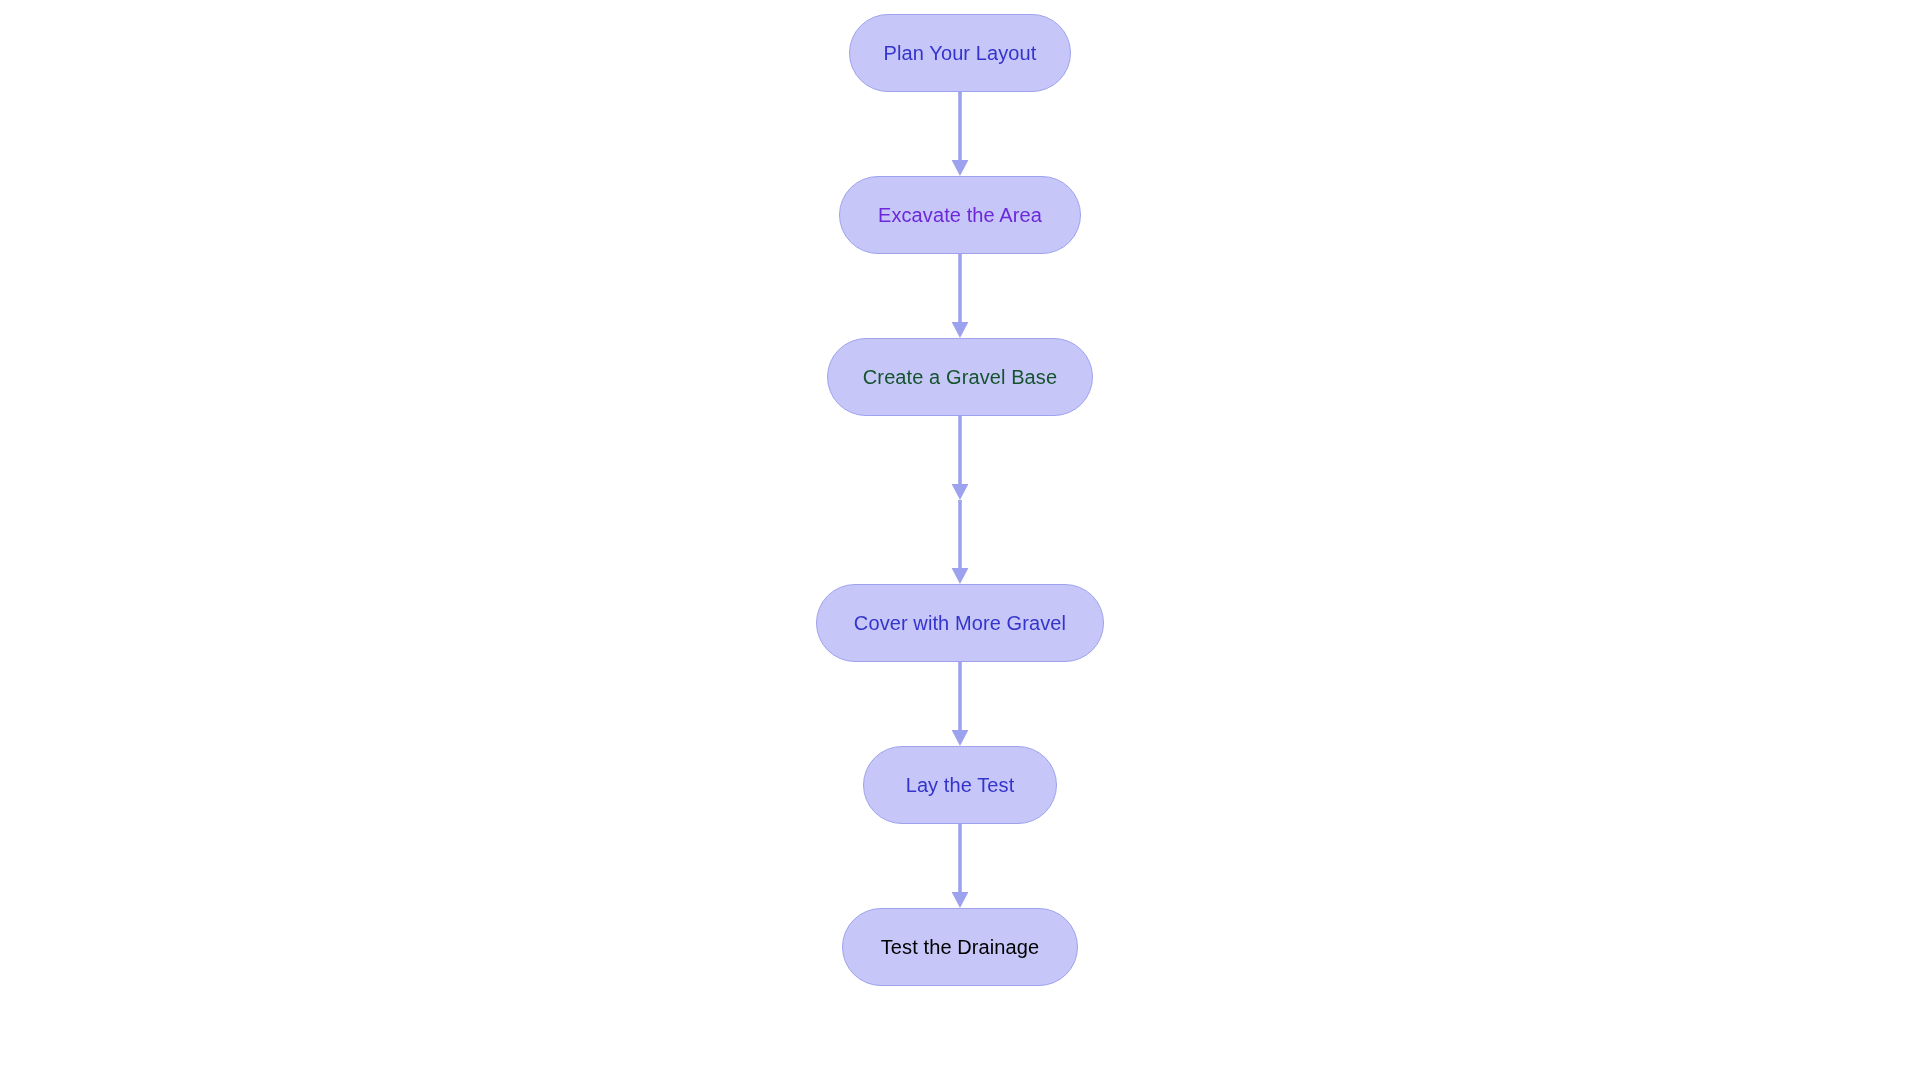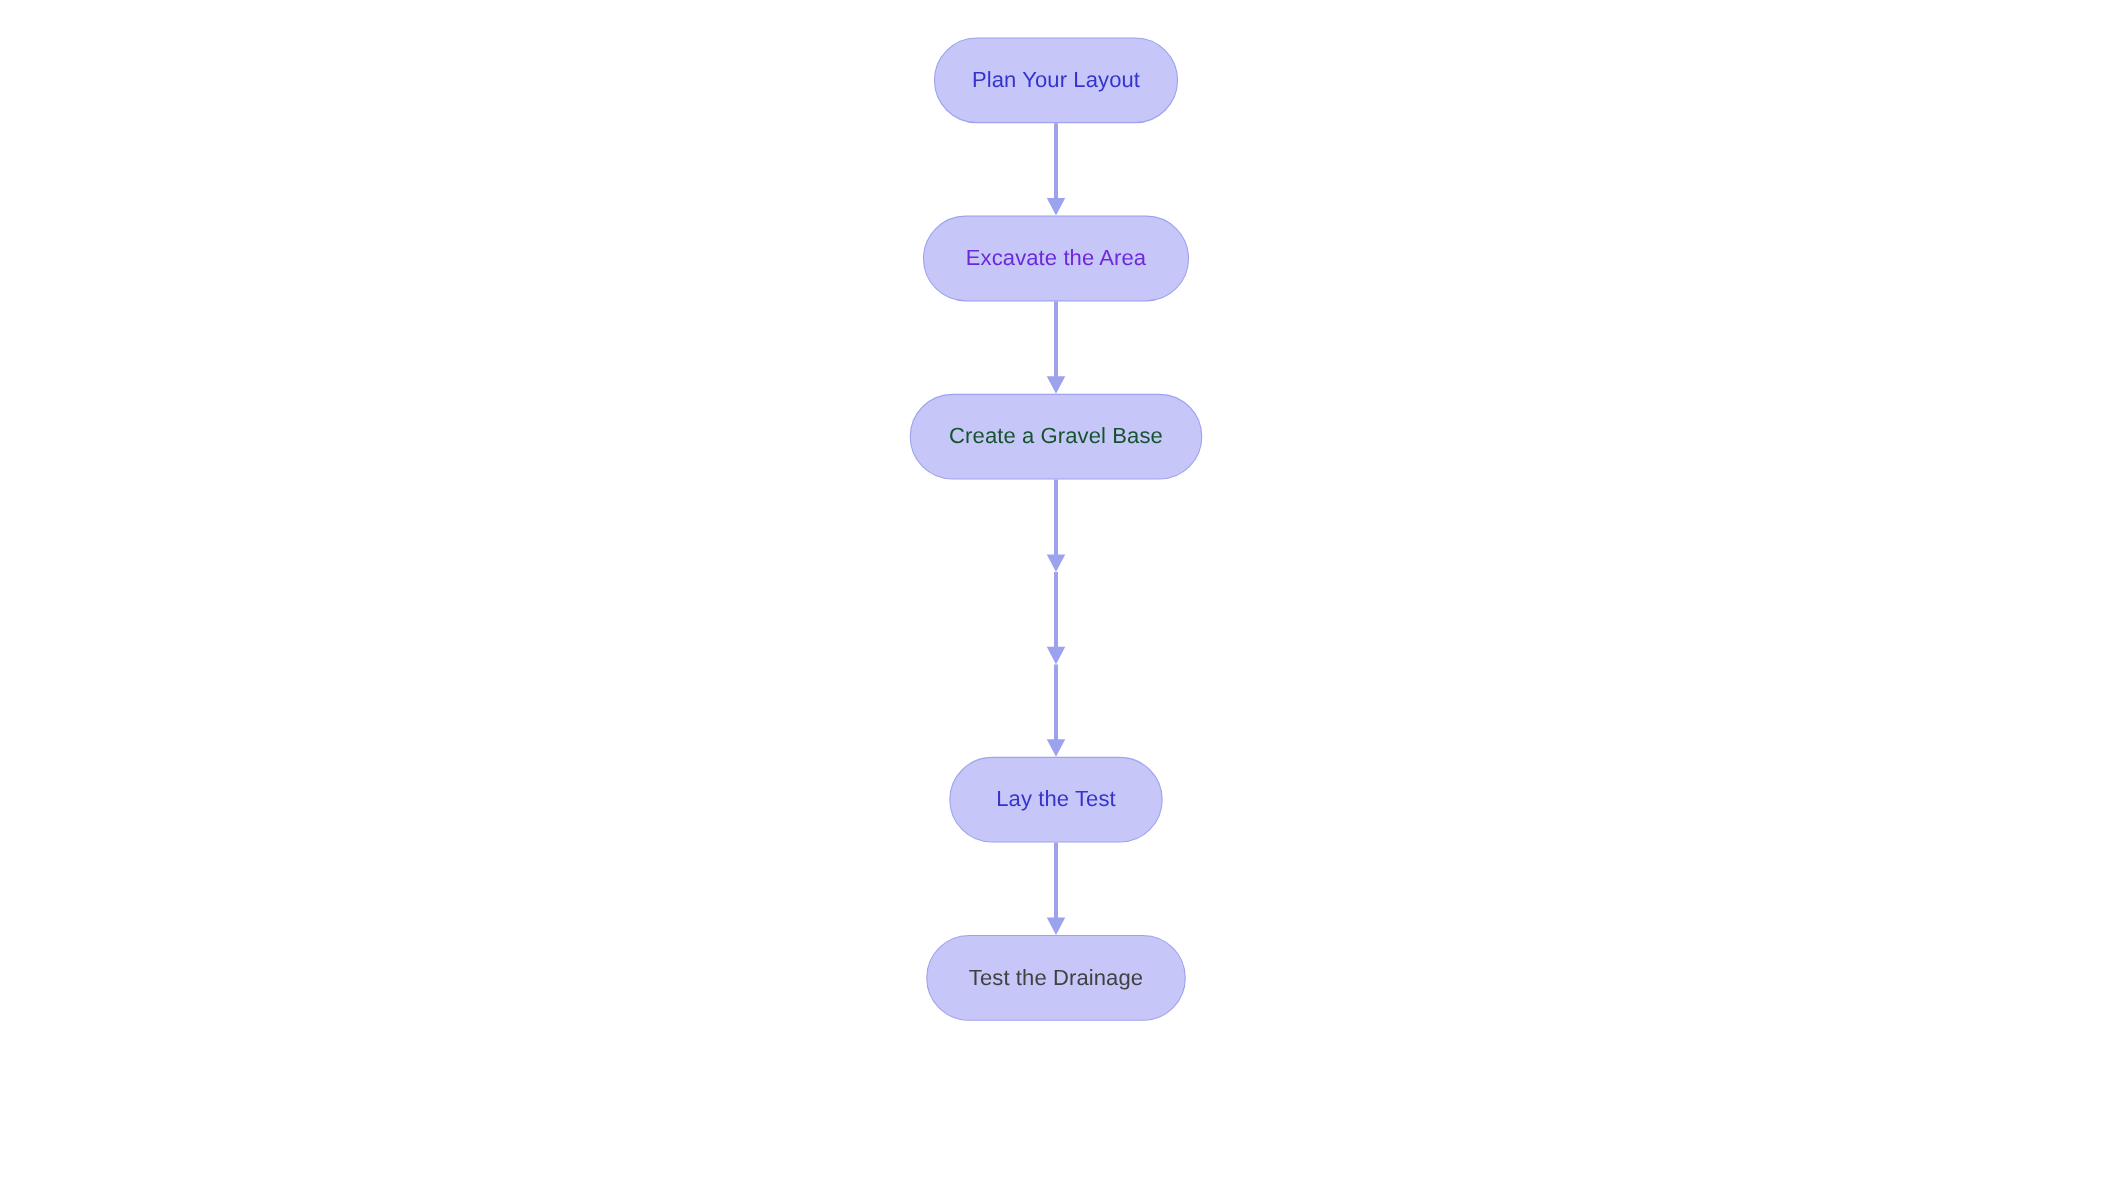--- a/index.html
+++ b/index.html
@@ -81,21 +81,21 @@
   .conn-head {
     fill: #9da2ee;
   }
 </style>
 </head>
 <body>
 
 <div id="flow-canvas" style="background: rgb(255, 255, 255);">
   <div class="flow-column">
 
-    <div class="node" style="width: 222px; background: rgb(198, 199, 248); border-color: rgb(158, 162, 238); margin-top: 20px;">
+    <div class="node" style="width: 222px; background: rgb(198, 199, 248); border-color: rgb(158, 162, 238);">
       <span class="node-label" style="color: rgb(52, 52, 204);">Plan Your Layout</span>
     </div>
 
     <div class="connector">
       <svg viewBox="0 0 24 84" xmlns="http://www.w3.org/2000/svg">
         <line class="conn-line" x1="12" y1="0" x2="12" y2="70" style="stroke: rgb(157, 162, 238);"></line>
         <polygon class="conn-head" points="12,84 3.6,68 20.4,68" style="fill: rgb(157, 162, 238);"></polygon>
       </svg>
     </div>
 
@@ -122,37 +122,40 @@
     </div>
 
 
     <div class="connector">
       <svg viewBox="0 0 24 84" xmlns="http://www.w3.org/2000/svg">
         <line class="conn-line" x1="12" y1="0" x2="12" y2="70" style="stroke: rgb(157, 162, 238);"></line>
         <polygon class="conn-head" points="12,84 3.6,68 20.4,68" style="fill: rgb(157, 162, 238);"></polygon>
       </svg>
     </div>
 
+    <div class="node" style="width: 288px; background: rgb(198, 199, 248); border-color: rgb(158, 162, 238);">
+      <span class="node-label" style="color: rgb(52, 52, 204);">Cover with More Gravel</span>
+    </div>
 
     <div class="connector">
       <svg viewBox="0 0 24 84" xmlns="http://www.w3.org/2000/svg">
         <line class="conn-line" x1="12" y1="0" x2="12" y2="70" style="stroke: rgb(157, 162, 238);"></line>
         <polygon class="conn-head" points="12,84 3.6,68 20.4,68" style="fill: rgb(157, 162, 238);"></polygon>
       </svg>
     </div>
 
     <div class="node" style="width: 194px; background: rgb(198, 199, 248); border-color: rgb(158, 162, 238);">
       <span class="node-label" style="color: rgb(52, 52, 204);">Lay the Test</span>
     </div>
 
     <div class="connector">
       <svg viewBox="0 0 24 84" xmlns="http://www.w3.org/2000/svg">
         <line class="conn-line" x1="12" y1="0" x2="12" y2="70" style="stroke: rgb(157, 162, 238);"></line>
         <polygon class="conn-head" points="12,84 3.6,68 20.4,68" style="fill: rgb(157, 162, 238);"></polygon>
       </svg>
     </div>
 
     <div class="node" style="width: 236px; background: rgb(198, 199, 248); border-color: rgb(158, 162, 238);">
-      <span class="node-label" style="color: #404040;">Test the Drainage</span>
+      <span class="node-label" style="color: #000000;">Test the Drainage</span>
     </div>
 
   </div>
 </div>
 
 </body></html>

